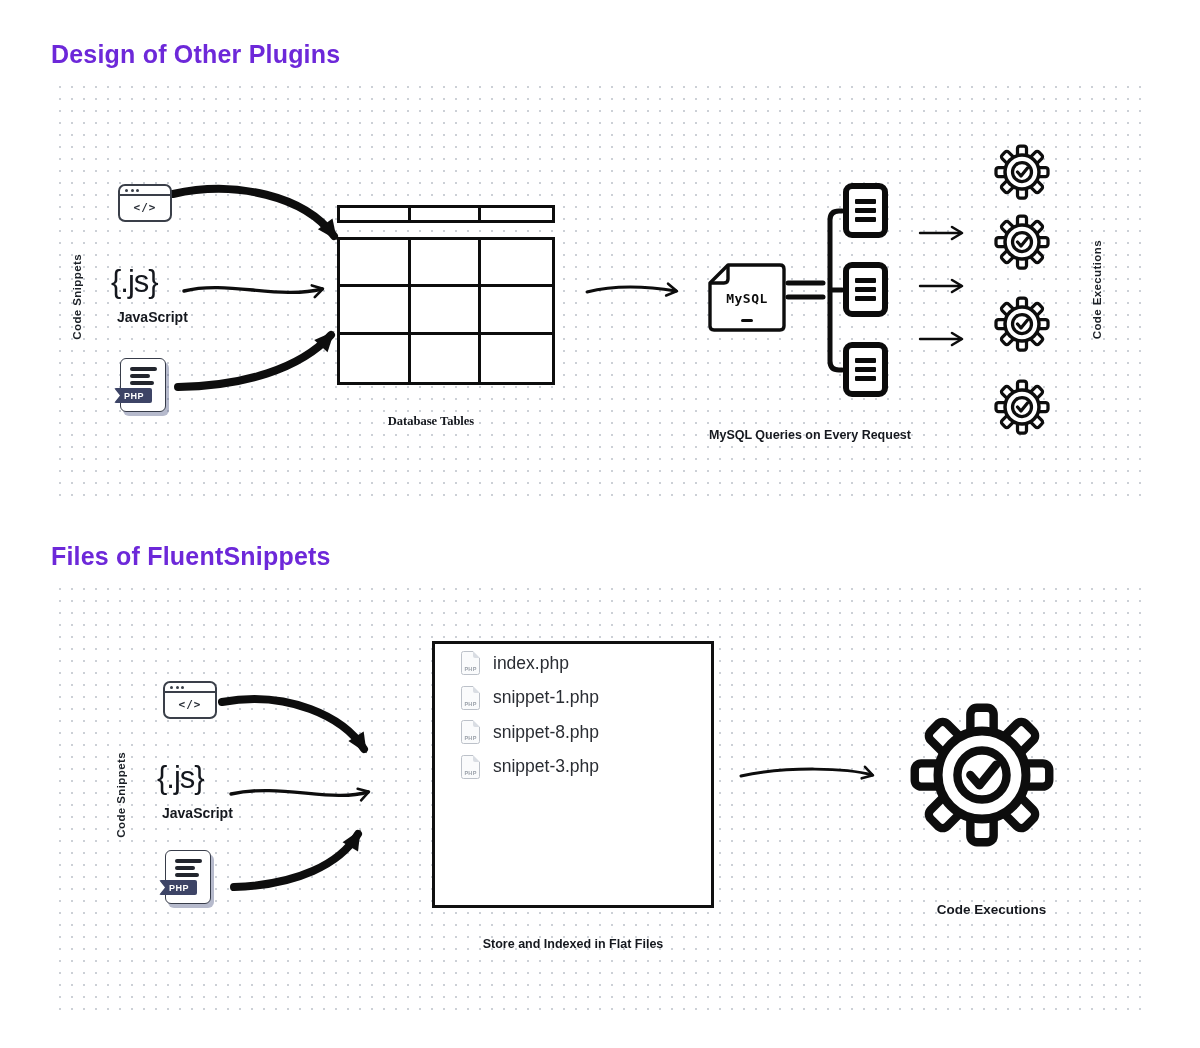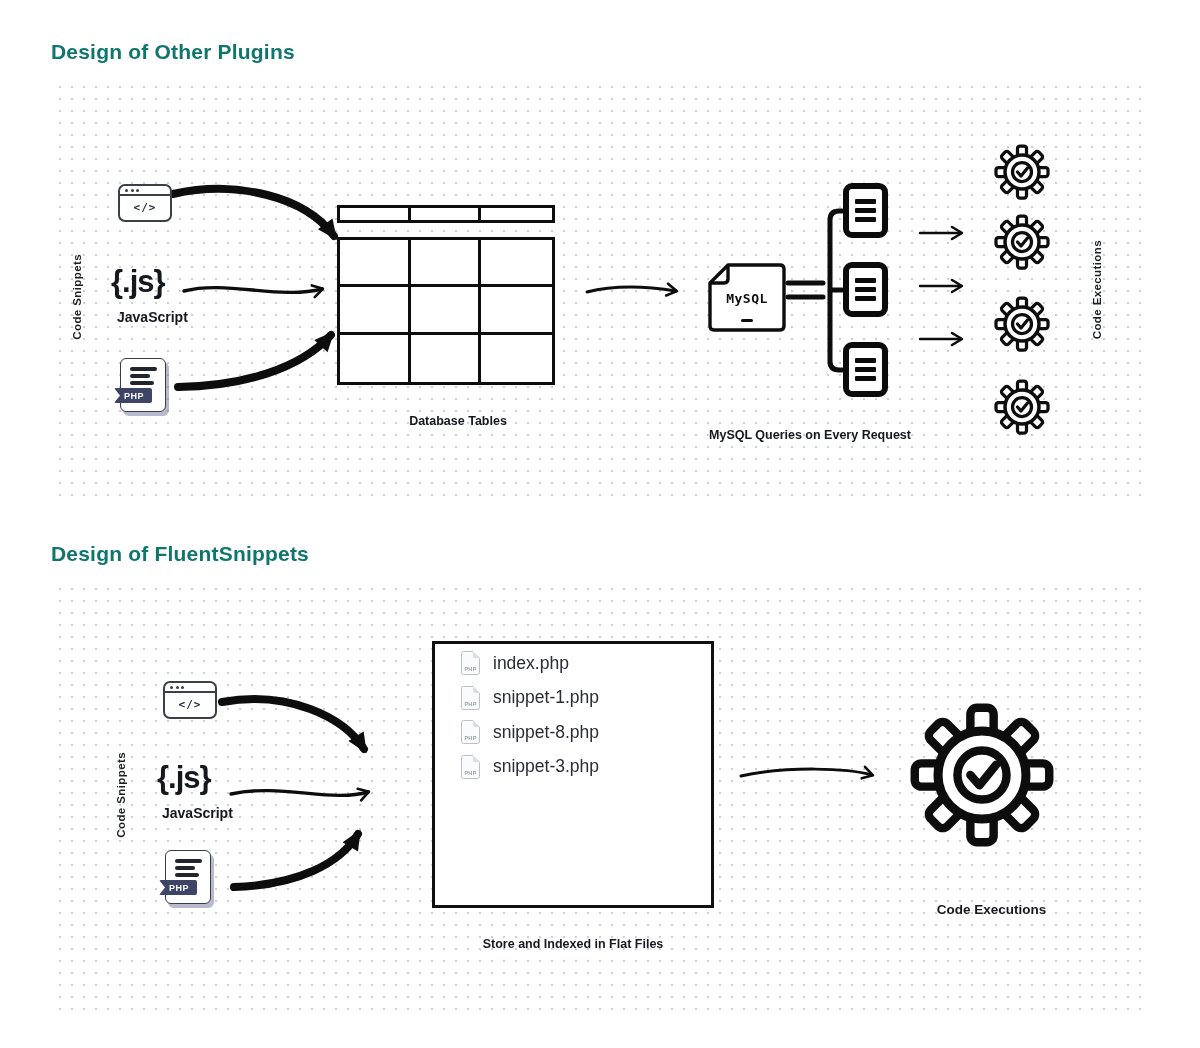--- a/index.html
+++ b/index.html
@@ -1,20 +1,20 @@
 <!DOCTYPE html>
 <html><head>
 <meta charset="utf-8">
 <style>
   * { box-sizing: border-box; margin: 0; padding: 0; }
   html,body { background:#ffffff; }
   body { font-family:"Liberation Sans", sans-serif; }
   .page { position:relative; width:1200px; height:1048px; background:#ffffff; overflow:hidden; }
 
-  .title { position:absolute; font-size:21px; font-weight:800; color:#0f766e; letter-spacing:.2px; }
+  .title { position:absolute; font-size:25px; font-weight:800; color:#6d28d9; letter-spacing:.2px; }
   .t1 { left:51px; top:40px; }
   .t2 { left:51px; top:542px; }
 
   .panel { position:absolute; left:51px; width:1099px;
            background-image:radial-gradient(circle,#ccd0d6 1.3px, transparent 1.4px);
            background-size:12px 12px; background-position:3px 3px; }
   .p1 { top:78px;  height:428px; }
   .p2 { top:580px; height:430px; }
 
   .overlay { position:absolute; left:0; top:0; }
@@ -26,21 +26,21 @@
 
   .vlabel { position:absolute; writing-mode:vertical-rl; transform:rotate(180deg);
             font-size:11.5px; font-weight:bold; color:#1b2026; letter-spacing:.4px; white-space:nowrap; }
 
   .browser { position:absolute; width:54px; height:38px; background:#fff; border:2px solid #3a3f49; border-radius:7px; }
   .browser .bar { height:10px; border-bottom:2px solid #3a3f49; display:flex; align-items:center; gap:2.5px; padding-left:5px; }
   .browser .bar i { width:3px; height:3px; border-radius:50%; background:#3a3f49; }
   .browser .code { height:22px; display:flex; align-items:center; justify-content:center;
                    font-family:"DejaVu Sans Mono", monospace; font-size:11px; font-weight:bold; color:#2a2f38; letter-spacing:1px; }
 
-  .jsicon { position:absolute; font-size:31px; font-weight:700; color:#14171d; letter-spacing:-1px; }
+  .jsicon { position:absolute; font-size:31px; font-weight:400; color:#14171d; letter-spacing:-1px; }
   .small-label { position:absolute; font-size:14px; font-weight:bold; color:#15181e; }
 
   .phpdoc { position:absolute; width:46px; height:54px; background:#fff; border-radius:6px;
             border:1px solid #373c49; box-shadow:3px 4px 0 rgba(93,102,142,.45); }
   .phpdoc i { position:absolute; left:9px; height:4px; background:#22252d; border-radius:2px; }
   .phpdoc .l1 { top:8px;  width:27px; }
   .phpdoc .l2 { top:15px; width:20px; }
   .phpdoc .l3 { top:22px; width:24px; }
   .php-badge { position:absolute; left:-7px; bottom:8px; background:#3d4466; color:#fff; font-size:9px; font-weight:bold;
                padding:2.5px 8px 2.5px 10px; letter-spacing:.5px; border-radius:2px;
@@ -160,21 +160,21 @@
           <i></i>
           <i></i>
         <i></i>
           <i></i>
           <i></i>
         <i></i>
           <i></i>
           <i></i>
       </div>
     </div>
-    <div class="caption" style="left:263px; top:336px; width:288px;">Database Tables</div>
+    <div class="caption" style="left:236px; top:336px; width:288px;font-family:Liberation Serif, serif;">Database Tables</div>
 
     <div class="mysql">
       <svg width="82" height="72" viewBox="0 0 82 72">
         <path d="M 22 3 H 74 Q 78 3 78 7 V 64 Q 78 68 74 68 H 8 Q 4 68 4 64 V 21 Z" fill="#ffffff" stroke="#0d0d0d" stroke-width="3.4" stroke-linejoin="round"></path>
         <path d="M 22 3 V 17 Q 22 21 18 21 H 4" fill="none" stroke="#0d0d0d" stroke-width="3.4" stroke-linejoin="round"></path>
       </svg>
       <div class="label">MySQL</div>
       <div class="dash"></div>
     </div>
     <div class="caption" style="left:594px; top:350px; width:330px;">MySQL Queries on Every Request</div>
@@ -191,21 +191,21 @@
       </div>
     <div class="qdoc q3">
         <i></i>
         <i></i>
         <i></i>
       </div>
 
     <div class="vlabel" style="left:1040px; top:162px;">Code Executions</div>
   </div>
 
-  <div class="title t2">Design of FluentSnippets</div>
+  <div class="title t2">Files of FluentSnippets</div>
 
   <div class="panel p2">
 
     <svg class="overlay" width="1099" height="430" viewBox="0 0 1099 430">
       <path class="thick" d="M 171 122 C 237 110 293 137 313 169"></path>
       <path class="thin" d="M 180 214 C 230 203 280 223 317 212"></path>
       <path class="thick" d="M 183 307 C 246 305 289 284 307 254"></path>
       <path class="mid" d="M 690 196 C 737 186 796 188 821 195"></path>
       <use href="#gear" xlink:href="#gear" x="856" y="120" width="150" height="150"></use>
     </svg>

